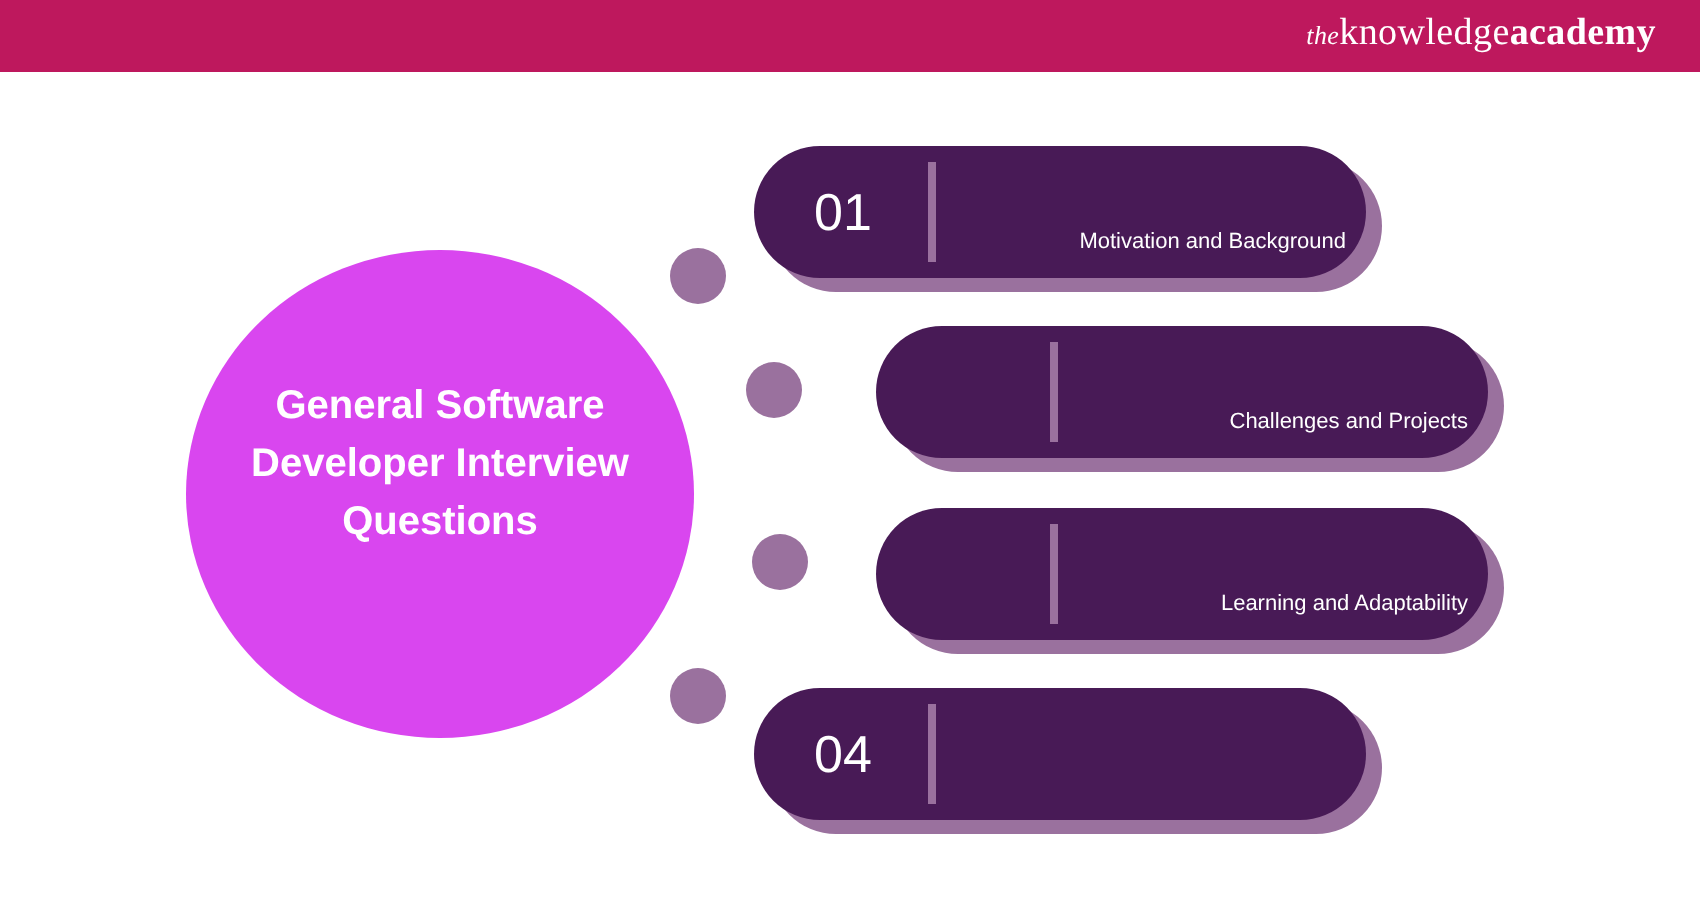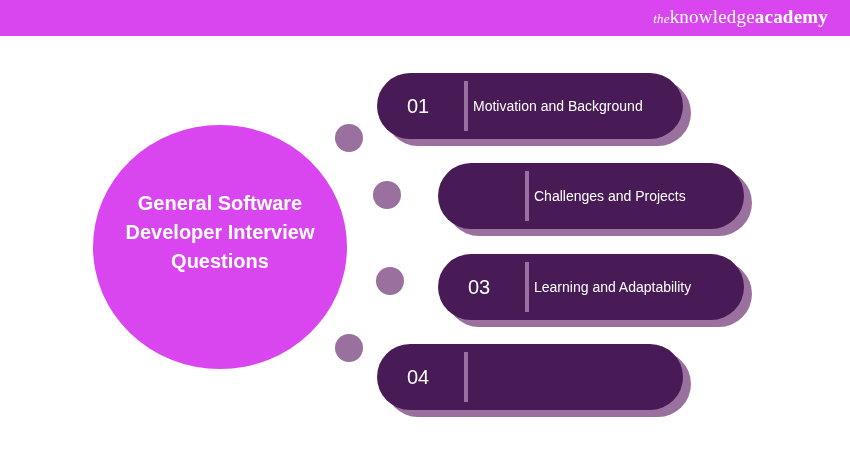--- a/index.html
+++ b/index.html
@@ -1,29 +1,29 @@
 <!DOCTYPE html>
 <html><head>
 <meta charset="utf-8">
 <style>
   html, body { margin: 0; padding: 0; }
   body { width: 850px; height: 450px; position: relative; background: #ffffff; overflow: hidden; font-family: "Liberation Sans", sans-serif; }
-  .topbar { position: absolute; left: 0; top: 0; width: 850px; height: 36px; background: #d946ef; }
+  .topbar { position: absolute; left: 0; top: 0; width: 850px; height: 36px; background: #be185d; }
   .logo { position: absolute; right: 22px; top: 6px; color: #ffffff; font-family: "Liberation Serif", serif; font-size: 19px; letter-spacing: 0.2px; white-space: nowrap; }
   .logo .the { font-style: italic; font-size: 13px; }
   .logo .acad { font-weight: bold; }
   .big-circle { position: absolute; left: 93px; top: 125px; width: 254px; height: 244px; border-radius: 50%; background: #d946ef; display: flex; align-items: center; justify-content: center; text-align: center; }
   .big-circle span { color: #ffffff; font-weight: bold; font-size: 20px; line-height: 29px; width: 230px; margin-top: -30px; }
   .dot { position: absolute; width: 28px; height: 28px; border-radius: 50%; background: #9a719e; }
   .pill-wrap { position: absolute; height: 66px; }
   .pill-shadow { position: absolute; left: 8px; top: 7px; right: -8px; bottom: -7px; border-radius: 33px; background: #9a719e; }
   .pill { position: absolute; left: 0; top: 0; right: 0; bottom: 0; border-radius: 33px; background: #481a56; color: #ffffff; }
-  .pill .num { position: absolute; left: 30px; top: 0; height: 66px; line-height: 66px; font-size: 20px; }
+  .pill .num { position: absolute; left: 30px; top: 0; height: 66px; line-height: 66px; font-size: 26px; }
   .pill .sep { position: absolute; left: 87px; top: 8px; width: 4px; height: 50px; background: #9a719e; }
-  .pill .label { position: absolute; left: 96px; right: 10px; top: 0; height: 66px; display: flex; align-items: center; justify-content: flex-start; text-align: center; font-size: 14px; line-height: 22px; }
+  .pill .label { position: absolute; left: 96px; right: 10px; top: 15px; height: 66px; display: flex; align-items: center; justify-content: flex-end; text-align: center; font-size: 11px; line-height: 22px; }
 </style>
 </head>
 <body>
 
 <div class="topbar">
   <div class="logo">
     <span class="the">the</span><span>knowledge</span><span class="acad">academy</span>
   </div>
 </div>
 
@@ -53,21 +53,20 @@
     <div class="sep"></div>
     <div class="label">
         <span>Challenges and Projects</span>
       </div>
   </div>
 </div>
 
 <div class="pill-wrap" style="left:438px;top:254px;width:306px;">
   <div class="pill-shadow"></div>
   <div class="pill">
-    <div class="num">03</div>
     <div class="sep"></div>
     <div class="label">
         <span>Learning and Adaptability</span>
       </div>
   </div>
 </div>
 
 <div class="pill-wrap" style="left:377px;top:344px;width:306px;">
   <div class="pill-shadow"></div>
   <div class="pill">

